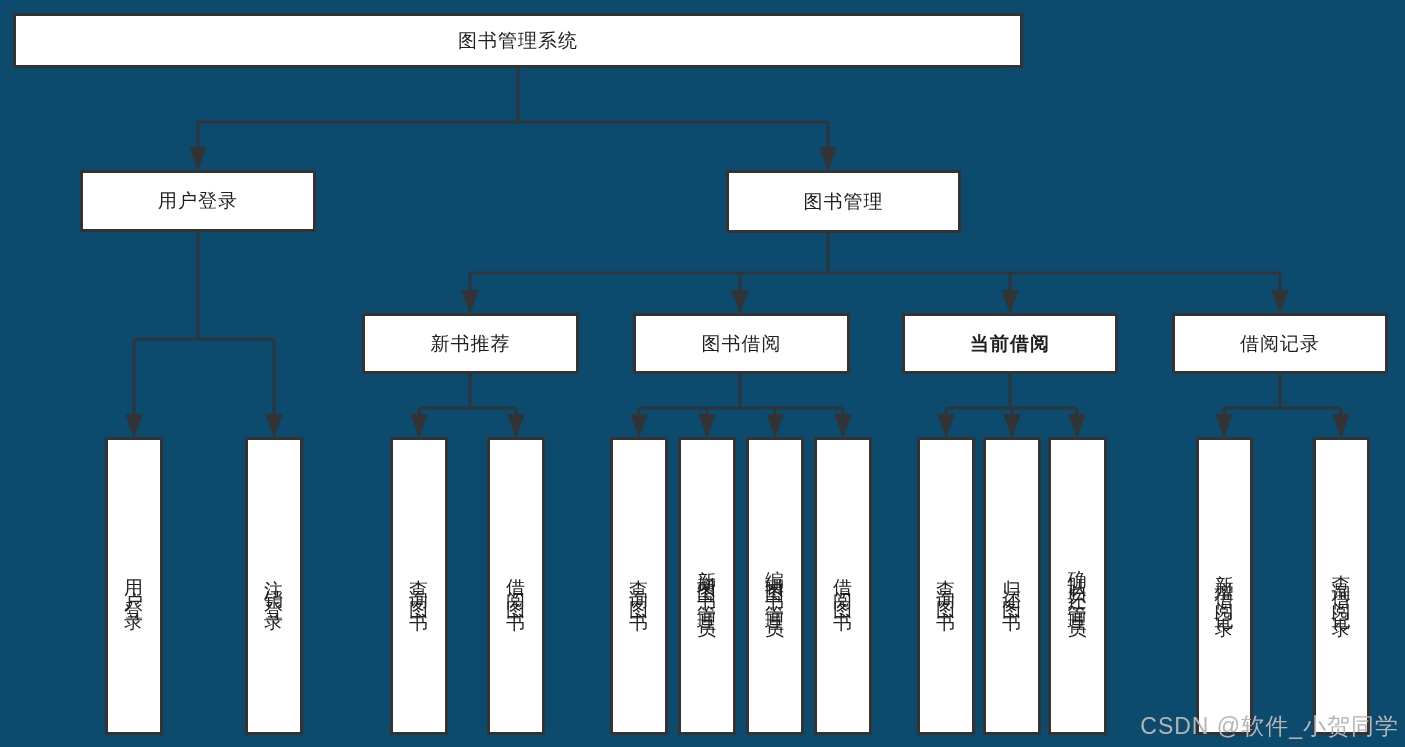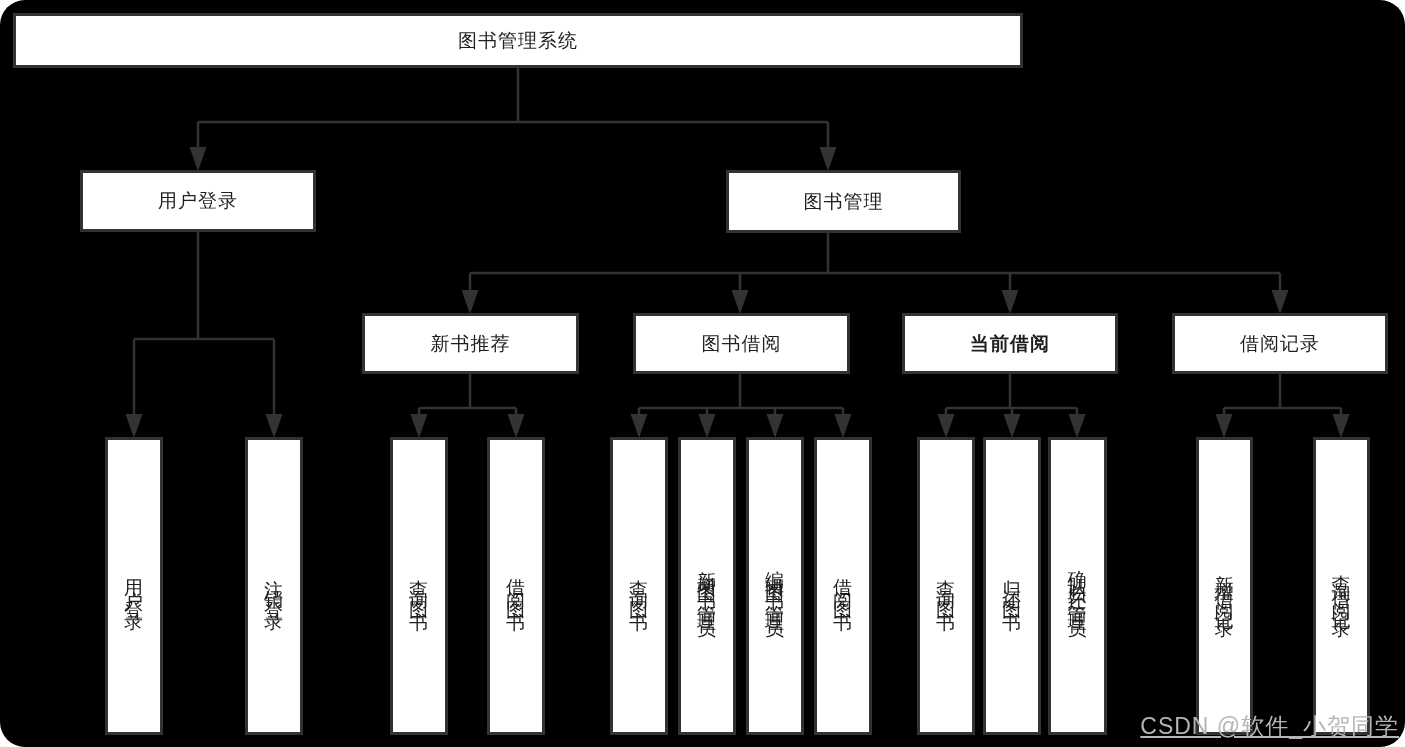--- a/index.html
+++ b/index.html
@@ -1,22 +1,21 @@
 <!DOCTYPE html>
 <html><head>
 <meta charset="utf-8">
 <style>
   html,body{margin:0;padding:0;background:#ffffff;}
   .stage{
     position:relative;
     width:1405px;height:747px;
-    background:#000000;
+    background:#0c4a6e;
     font-family:"Liberation Sans","DejaVu Sans",sans-serif;
     overflow:hidden;
-    border-radius:25px;
   }
   .stage svg{position:absolute;left:0;top:0;}
   .node{
     position:absolute;
     box-sizing:border-box;
     border:3px solid #333333;
     background:#ffffff;
     display:flex;
     align-items:center;
     justify-content:center;
@@ -32,21 +31,20 @@
     line-height:1;
   }
   .watermark{
     position:absolute;
     right:6px;
     bottom:5px;
     font-size:23px;
     color:#b5b5b5;
     letter-spacing:1px;
     white-space:nowrap;
-    text-decoration:underline;
   }
 </style>
 </head>
 <body>
 
 <div class="stage">
 
   <svg width="1405" height="747" viewBox="0 0 1405 747">
     <g stroke="#333333" stroke-width="2.5" fill="none">
 

